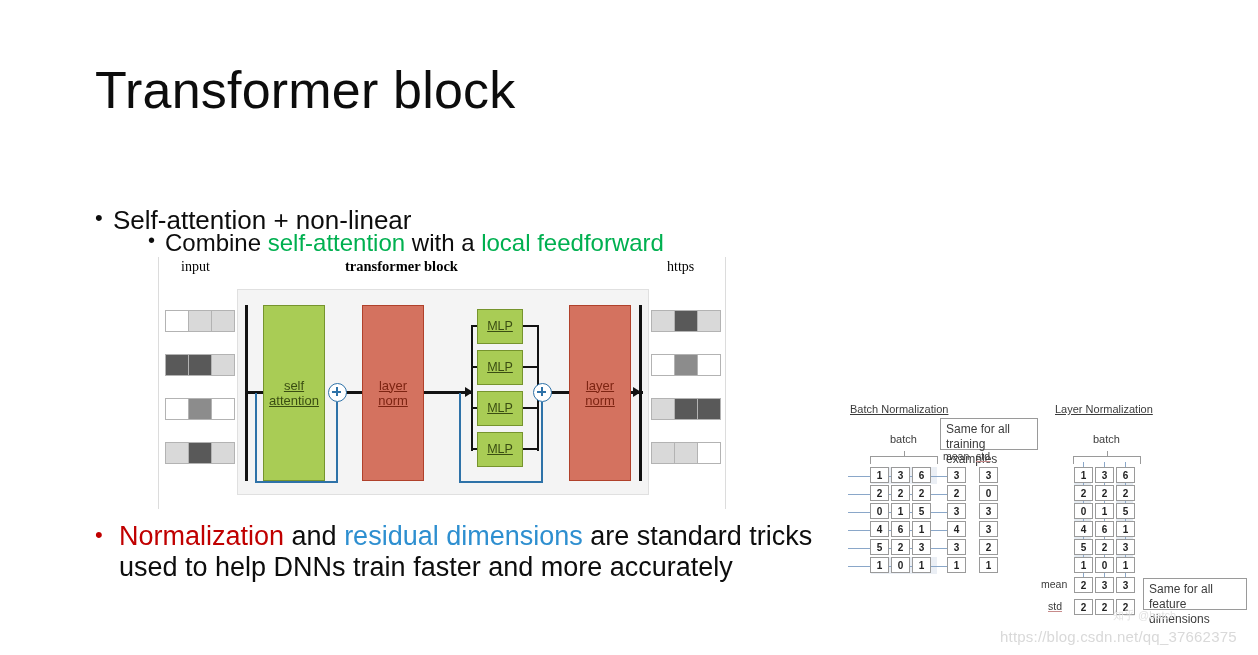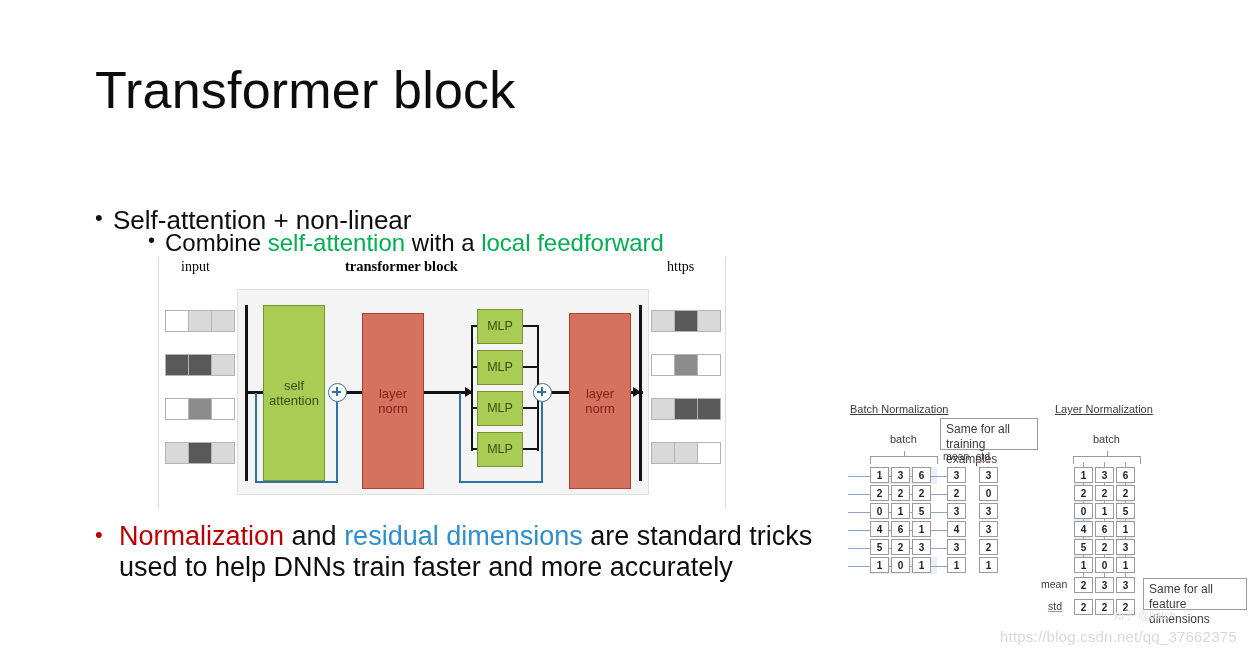--- a/index.html
+++ b/index.html
@@ -52,21 +52,21 @@
     display: inline-block;
     width: 17px;
     font-size: 20px;
     vertical-align: top;
   }
 
   #bullet-1 { left: 95px; top: 205px; }
   #bullet-2 { left: 148px; top: 229px; }
 
   .grn { color: #00b050; }
-  .red { color: #c00000; margin-top: 8px; }
+  .red { color: #c00000; }
   .blu { color: #2e8fd0; }
 
   
   #bullet-3 {
     position: absolute;
     left: 95px;
     top: 521px;
     width: 720px;
     font-size: 27px;
     line-height: 1.16;
@@ -144,20 +144,21 @@
   
   .blk {
     position: absolute;
     box-sizing: border-box;
     display: flex;
     align-items: center;
     justify-content: center;
     text-align: center;
     font-size: 13px;
     line-height: 1.18;
+    text-decoration: underline;
   }
   .blk.green {
     background: #a9cc55;
     border: 1.5px solid #76942d;
     color: #3a4d12;
   }
   .blk.red {
     background: #d4725f;
     border: 1.5px solid #b0412b;
     color: #7d2412;

